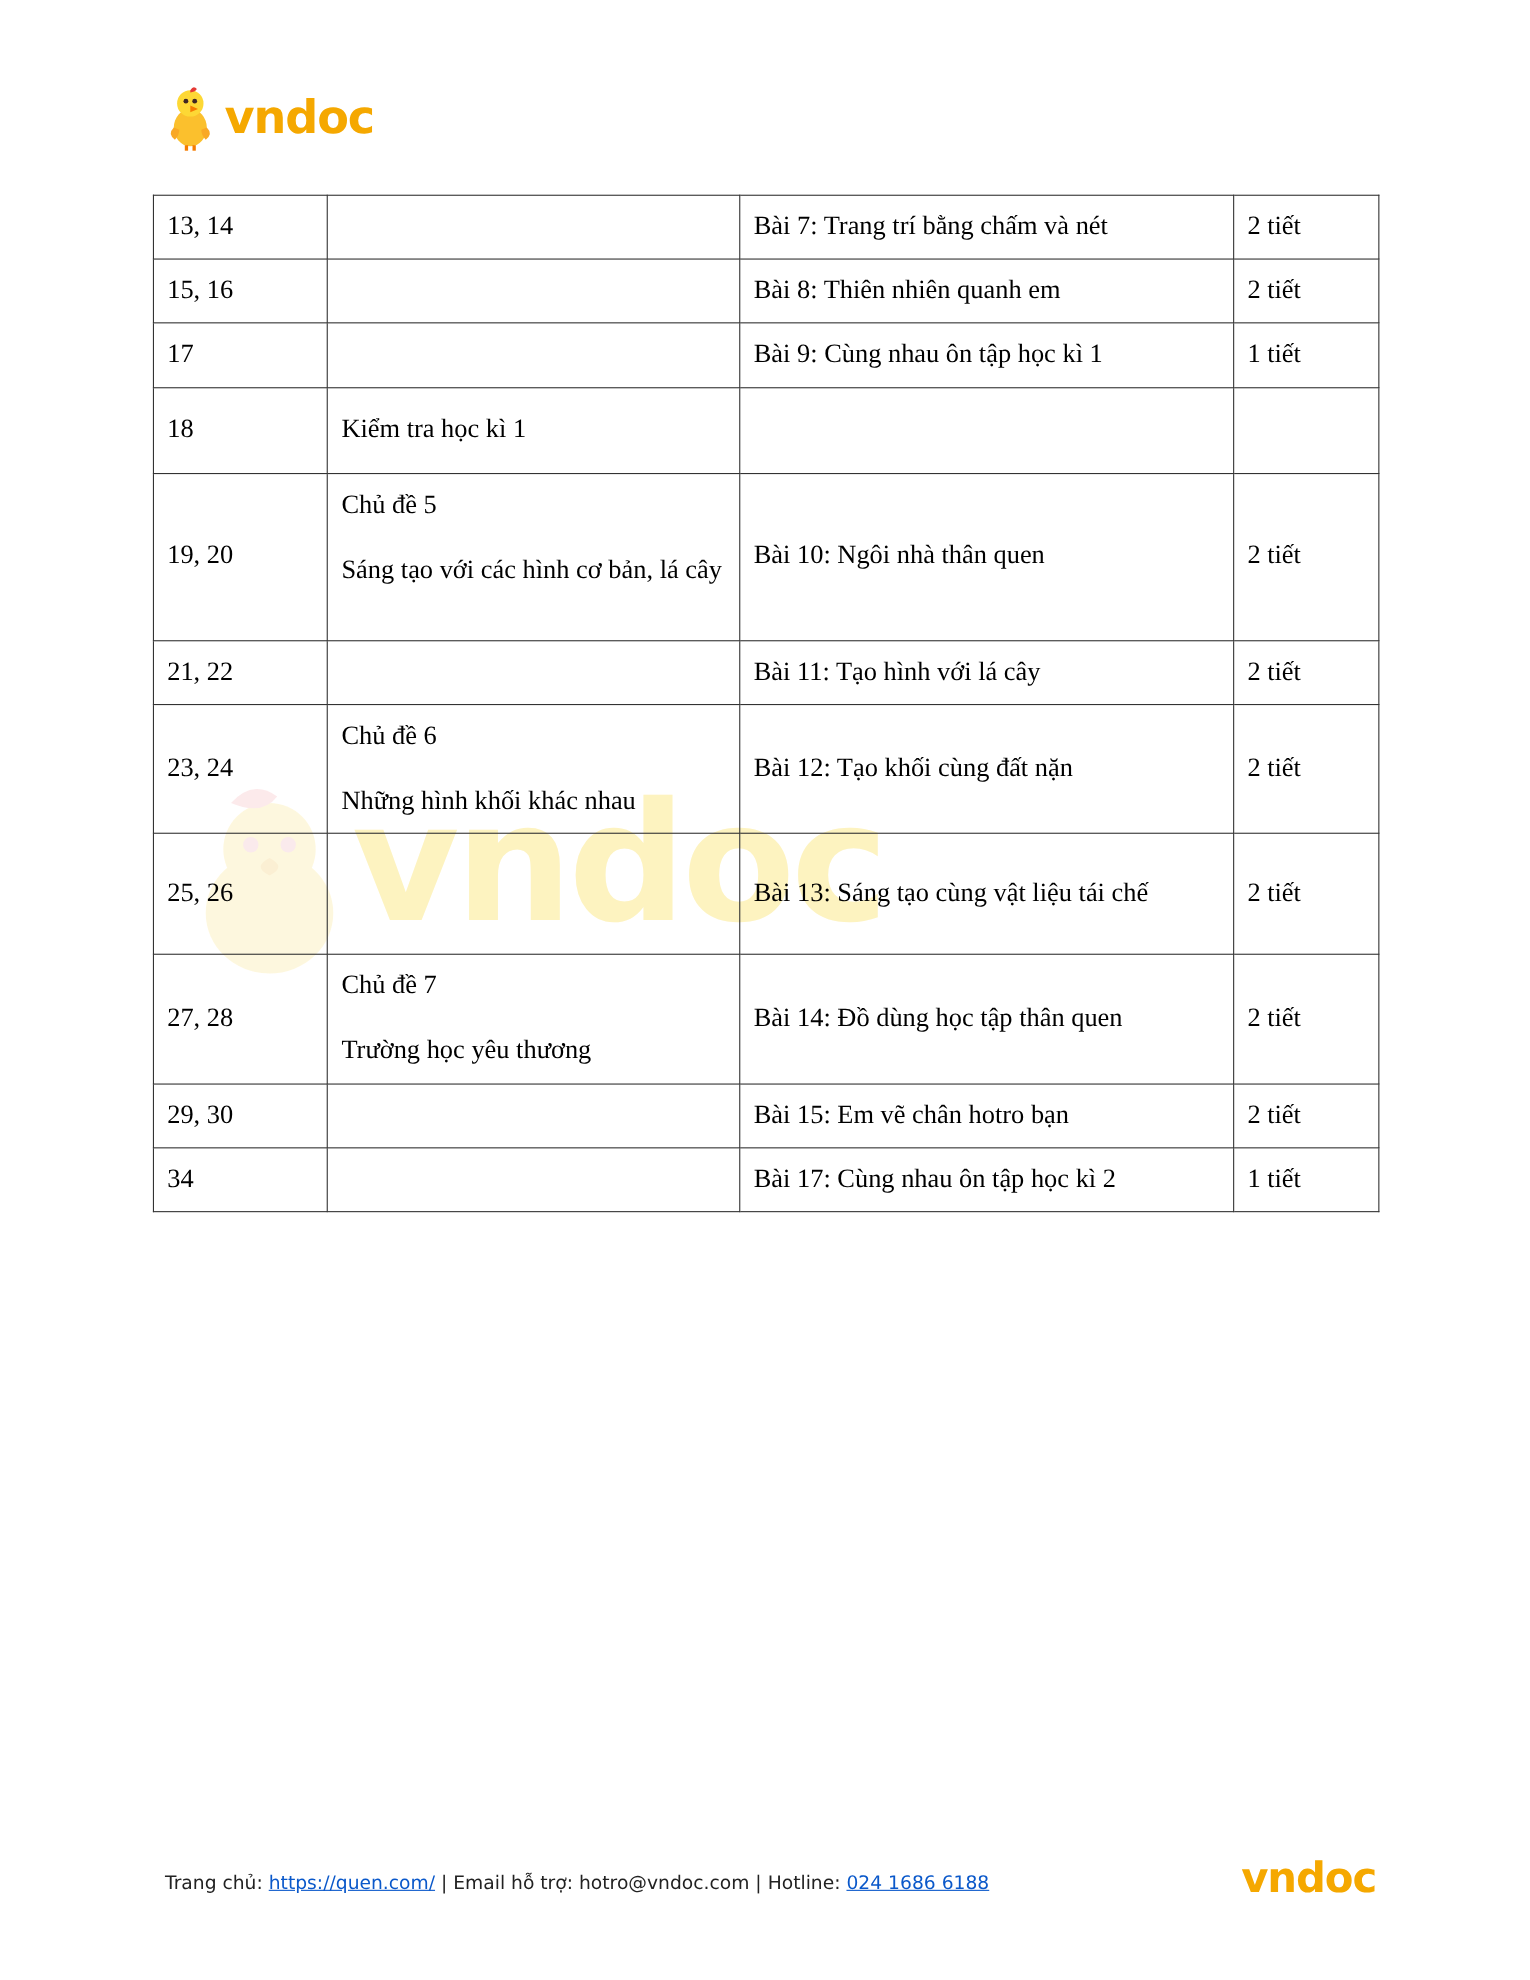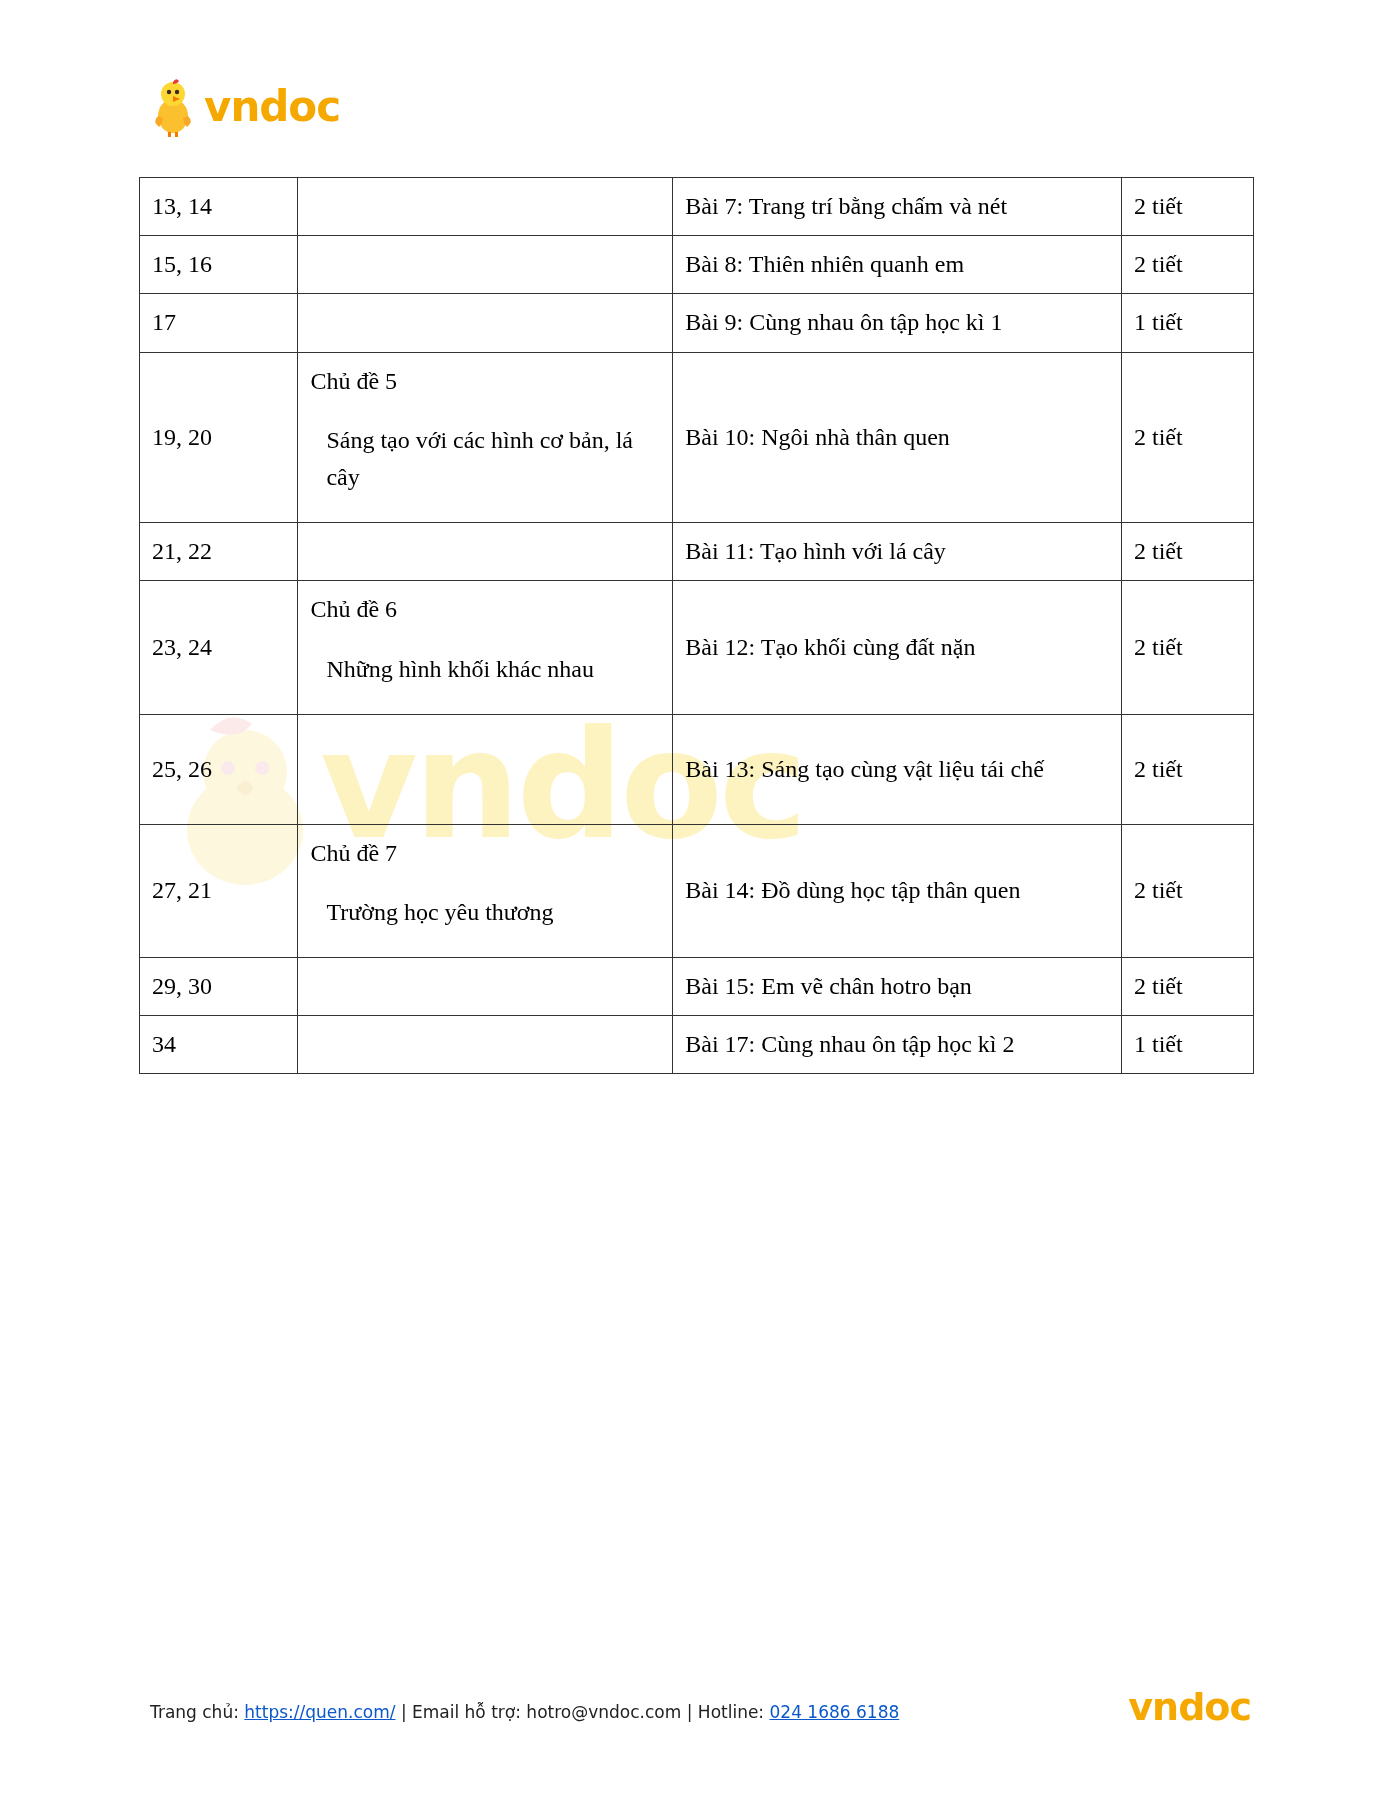--- a/index.html
+++ b/index.html
@@ -99,21 +99,21 @@
     padding: 10px 12px;
     background: transparent;
   }
   .col-week   { width: 125px; }
   .col-theme  { width: 330px; }
   .col-lesson { width: 400px; }
   .col-time   { width: 100px; }
 
   td.v-top { vertical-align: top; }
   .theme-line1 { margin: 0 0 22px 0; }
-  .theme-line2 { margin: 16px; }
+  .theme-line2 { margin: 0; }
   .lesson-2line { line-height: 1.9; }
 
   
   .page-footer {
     position: absolute;
     left: 0;
     bottom: 0;
     width: 1391px;
     height: 150px;
   }
@@ -188,20 +188,26 @@
       <td class="col-theme"></td>
       <td class="col-lesson">Bài 8: Thiên nhiên quanh em</td>
       <td class="col-time">2 tiết</td>
     </tr>
     <tr>
       <td class="col-week">17</td>
       <td class="col-theme"></td>
       <td class="col-lesson">Bài 9: Cùng nhau ôn tập học kì 1</td>
       <td class="col-time">1 tiết</td>
     </tr>
+    <tr style="height:78px;">
+      <td class="col-week">18</td>
+      <td class="col-theme">Kiểm tra học kì 1</td>
+      <td class="col-lesson"></td>
+      <td class="col-time"></td>
+    </tr>
     <tr style="height:152px;">
       <td class="col-week">19, 20</td>
       <td class="col-theme v-top">
         <p class="theme-line1">Chủ đề 5</p>
         <p class="theme-line2">Sáng tạo với các hình cơ bản, lá cây</p>
       </td>
       <td class="col-lesson">Bài 10: Ngôi nhà thân quen</td>
       <td class="col-time">2 tiết</td>
     </tr>
     <tr>
@@ -219,21 +225,21 @@
       <td class="col-lesson">Bài 12: Tạo khối cùng đất nặn</td>
       <td class="col-time">2 tiết</td>
     </tr>
     <tr style="height:110px;">
       <td class="col-week">25, 26</td>
       <td class="col-theme"></td>
       <td class="col-lesson lesson-2line">Bài 13: Sáng tạo cùng vật liệu tái chế</td>
       <td class="col-time">2 tiết</td>
     </tr>
     <tr style="height:110px;">
-      <td class="col-week">27, 21</td>
+      <td class="col-week">27, 28</td>
       <td class="col-theme v-top">
         <p class="theme-line1">Chủ đề 7</p>
         <p class="theme-line2">Trường học yêu thương</p>
       </td>
       <td class="col-lesson">Bài 14: Đồ dùng học tập thân quen</td>
       <td class="col-time">2 tiết</td>
     </tr>
     <tr>
       <td class="col-week">29, 30</td>
       <td class="col-theme"></td>

